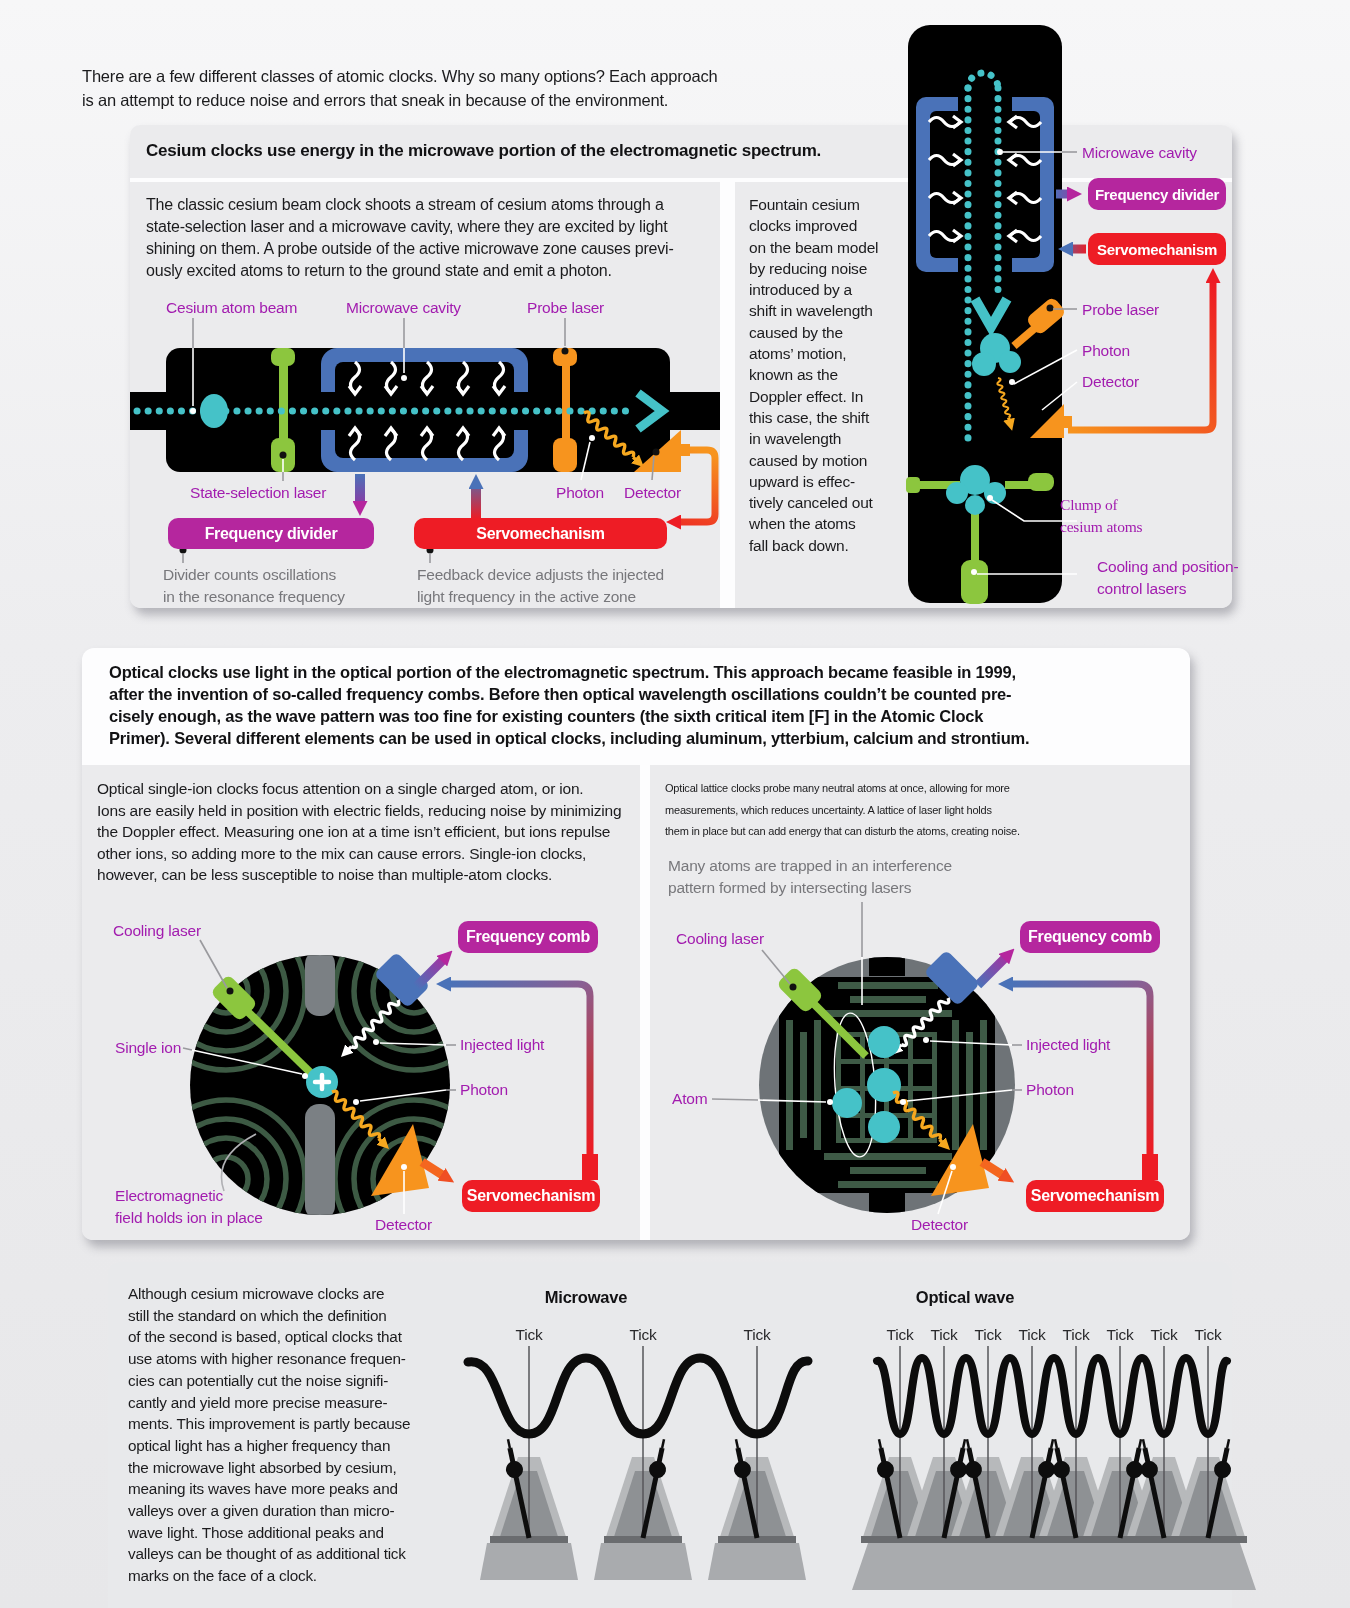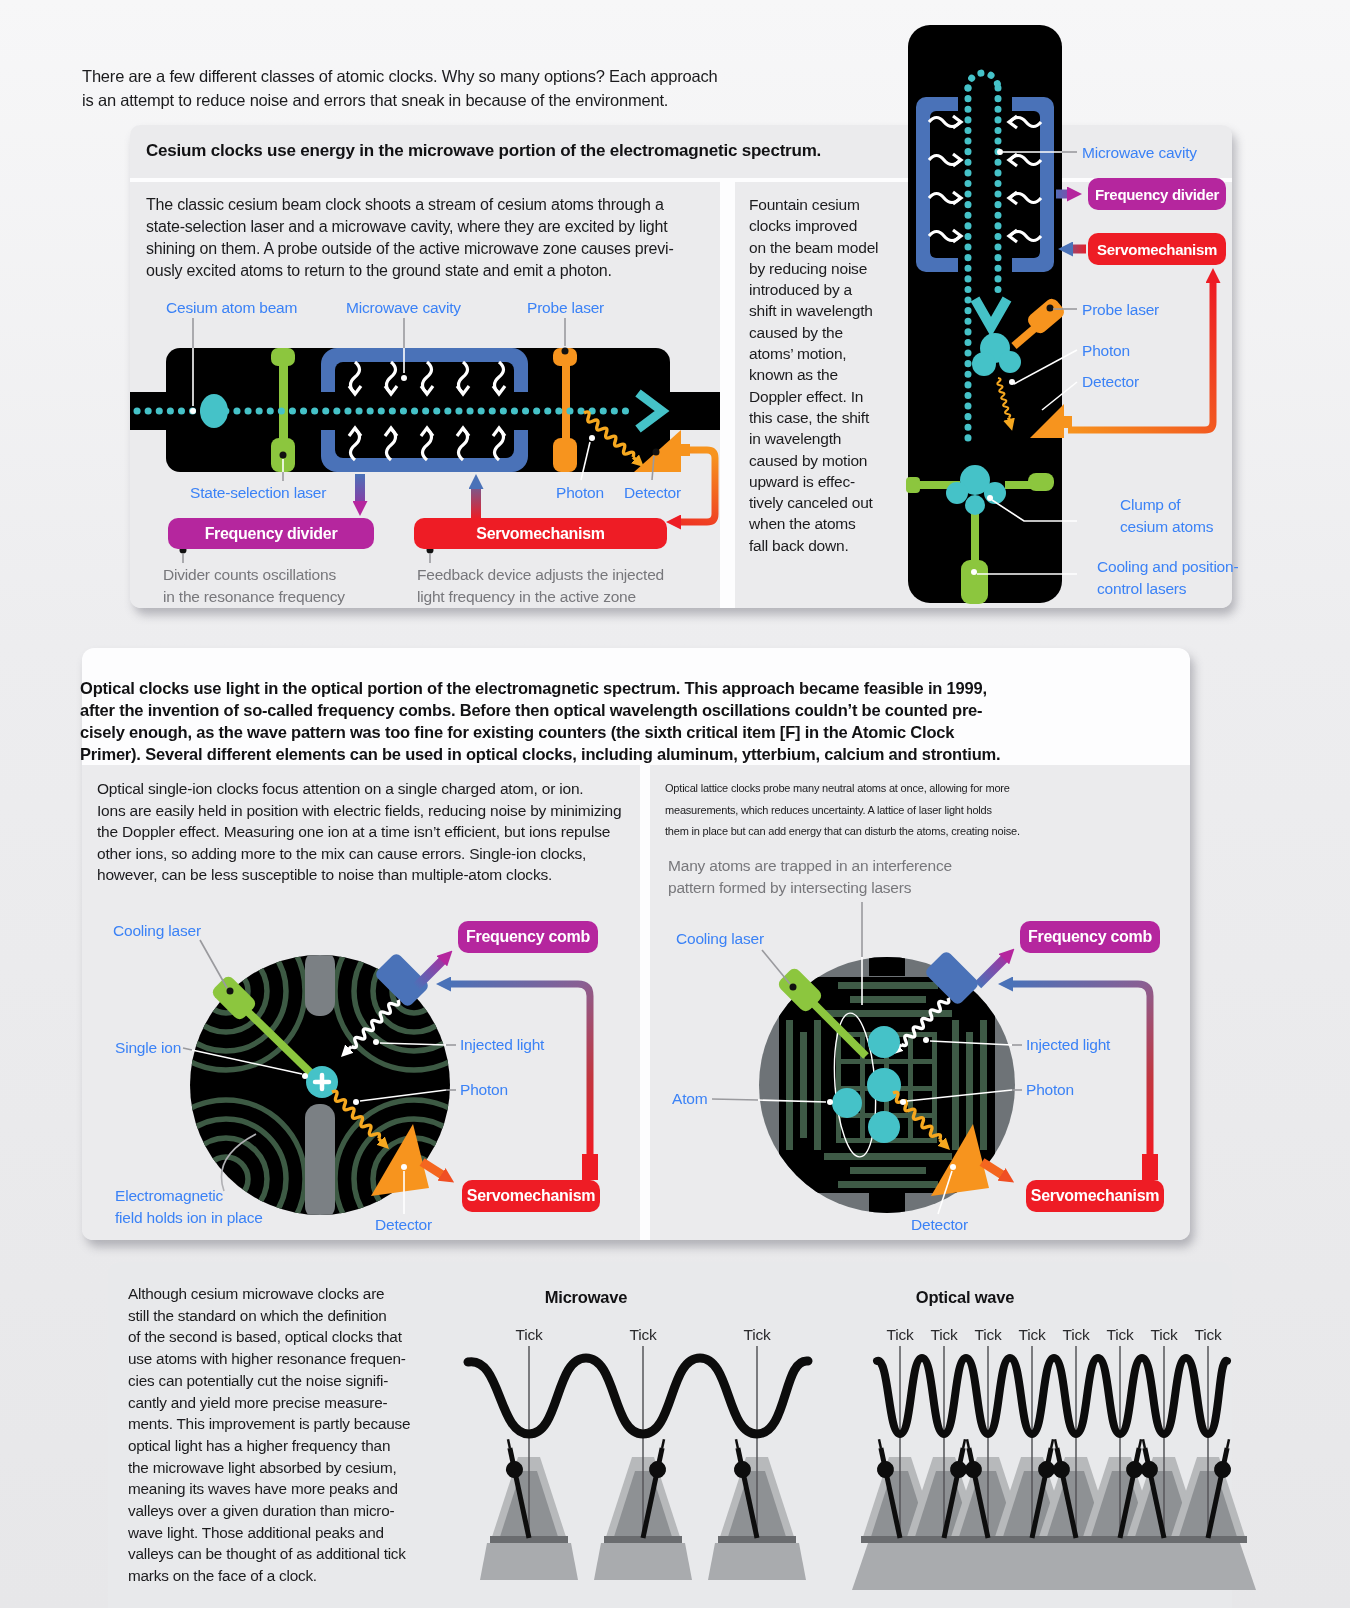--- a/index.html
+++ b/index.html
@@ -4,21 +4,21 @@
 <style>
   html,body{margin:0;padding:0;}
   body{width:1350px;height:1608px;position:relative;overflow:hidden;
        font-family:"Liberation Sans",sans-serif;
        background:linear-gradient(180deg,#f7f7f8 0%,#ededef 40%,#e7e7e9 100%);}
   .card{position:absolute;background:#fdfdfe;border-radius:12px;
         box-shadow:4px 7px 10px rgba(110,110,122,.45);}
   .panel{position:absolute;background:#ebebed;}
   .txt{position:absolute;white-space:pre-line;letter-spacing:-0.2px;}
   .dark{color:#1b1b1d;}
-  .gray{color:#3b82f6;}
+  .gray{color:#a21caf;}
   .cap{color:#77777b;}
   .bold{font-weight:bold;color:#121214;}
   .box{position:absolute;border-radius:10px;color:#fff;font-weight:bold;
        font-size:16px;letter-spacing:-0.3px;display:flex;align-items:center;
        justify-content:center;white-space:nowrap;}
   .tick{position:absolute;width:40px;text-align:center;font-size:15.5px;
         color:#29292b;letter-spacing:-0.2px;}
   svg{position:absolute;left:0;top:0;}
 </style>
 </head>
@@ -502,26 +502,26 @@
 tively canceled out
 when the atoms
 fall back down.</div>
 
 <div class="txt gray" style="left:1082px;top:144px;font-size:15.5px;">Microwave cavity</div>
 <div class="box" style="left:1088px;top:178px;width:138px;height:32px;background:#b5269e;font-size:15px;">Frequency divider</div>
 <div class="box" style="left:1088px;top:233px;width:138px;height:32px;background:#ee1c25;font-size:15px;">Servomechanism</div>
 <div class="txt gray" style="left:1082px;top:301px;font-size:15.5px;">Probe laser</div>
 <div class="txt gray" style="left:1082px;top:342px;font-size:15.5px;">Photon</div>
 <div class="txt gray" style="left:1082px;top:373px;font-size:15.5px;">Detector</div>
-<div class="txt gray" style="left:1120px;top:494px;font-size:15.5px;line-height:22px;">Clump of
+<div class="txt gray" style="left:1060px;top:494px;font-size:15.5px;line-height:22px;font-family:Liberation Serif, serif;">Clump of
 cesium atoms</div>
 <div class="txt gray" style="left:1082px;top:556px;font-size:15.5px;line-height:22px;margin-left:15px;">Cooling and position-
 control lasers</div>
 
-<div class="txt bold" style="left:80px;top:661px;font-size:16.5px;line-height:22px;margin-top:16px;">Optical clocks use light in the optical portion of the electromagnetic spectrum. This approach became feasible in 1999,
+<div class="txt bold" style="left:109px;top:661px;font-size:16.5px;line-height:22px;">Optical clocks use light in the optical portion of the electromagnetic spectrum. This approach became feasible in 1999,
 after the invention of so-called frequency combs. Before then optical wavelength oscillations couldn’t be counted pre-
 cisely enough, as the wave pattern was too fine for existing counters (the sixth critical item [F] in the Atomic Clock
 Primer). Several different elements can be used in optical clocks, including aluminum, ytterbium, calcium and strontium.</div>
 
 <div class="txt dark" style="left:97px;top:778px;font-size:15.5px;line-height:21.5px;">Optical single-ion clocks focus attention on a single charged atom, or ion.
 Ions are easily held in position with electric fields, reducing noise by minimizing
 the Doppler effect. Measuring one ion at a time isn’t efficient, but ions repulse
 other ions, so adding more to the mix can cause errors. Single-ion clocks,
 however, can be less susceptible to noise than multiple-atom clocks.</div>
 <div class="txt dark" style="left:665px;top:778px;font-size:11px;line-height:21.5px;">Optical lattice clocks probe many neutral atoms at once, allowing for more

